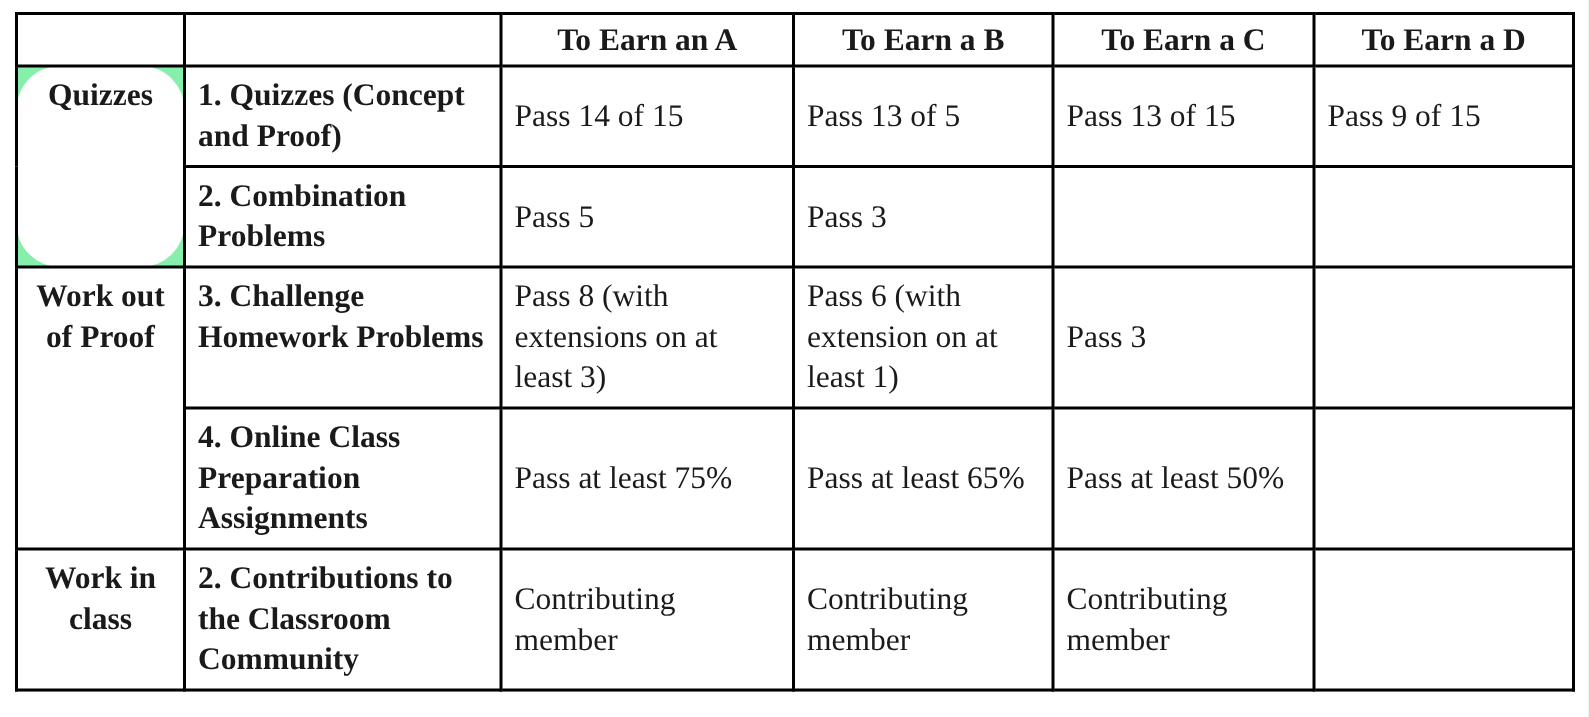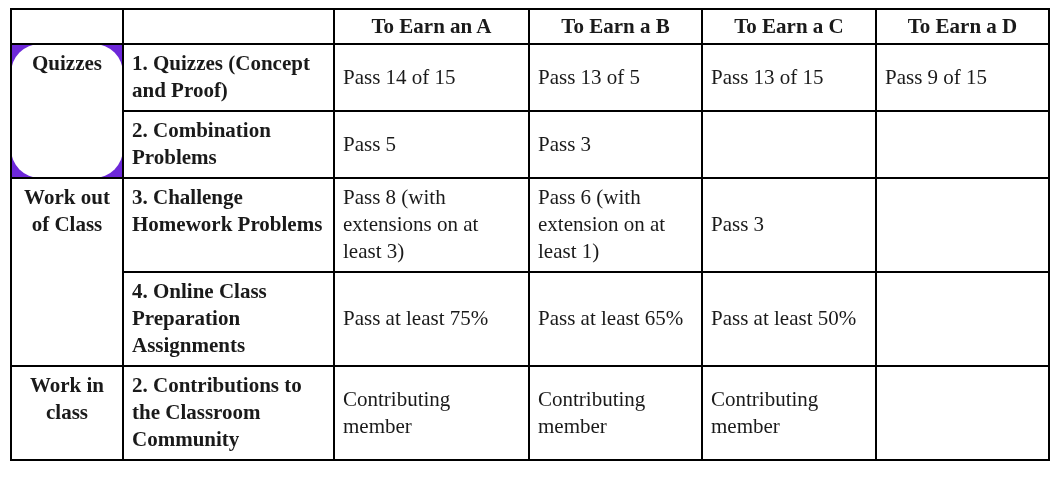--- a/index.html
+++ b/index.html
@@ -19,21 +19,21 @@
     height: 478px;
     overflow: hidden;
   }
   table.grade-table {
     position: absolute;
     left: 10px;
     top: 8px;
     width: 1038px;
     border-collapse: collapse;
     table-layout: fixed;
-    background: #6d28d9;
+    background: #86efac;
   }
   table.grade-table td {
     border: 2px solid #000000;
     padding: 5px 8px 6px 8px;
     vertical-align: top;
     font-size: 21px;
     line-height: 27px;
     color: #1a1a1a;
     background: #ffffff;
     word-wrap: break-word;
@@ -119,21 +119,21 @@
 
       <tr class="shaded">
         <td class="task shaded">2. Combination Problems</td>
         <td class="crit shaded mid">Pass 5</td>
         <td class="crit shaded mid">Pass 3</td>
         <td class="crit shaded mid"></td>
         <td class="crit shaded mid"></td>
       </tr>
 
       <tr>
-        <td class="cat" rowspan="2">Work out of Class</td>
+        <td class="cat" rowspan="2">Work out of Proof</td>
         <td class="task">3. Challenge Homework Problems</td>
         <td class="crit">Pass 8 (with extensions on at least 3)</td>
         <td class="crit">Pass 6 (with extension on at least 1)</td>
         <td class="crit mid">Pass 3</td>
         <td class="crit mid"></td>
       </tr>
 
       <tr>
         <td class="task">4. Online Class Preparation Assignments</td>
         <td class="crit mid">Pass at least 75%</td>

